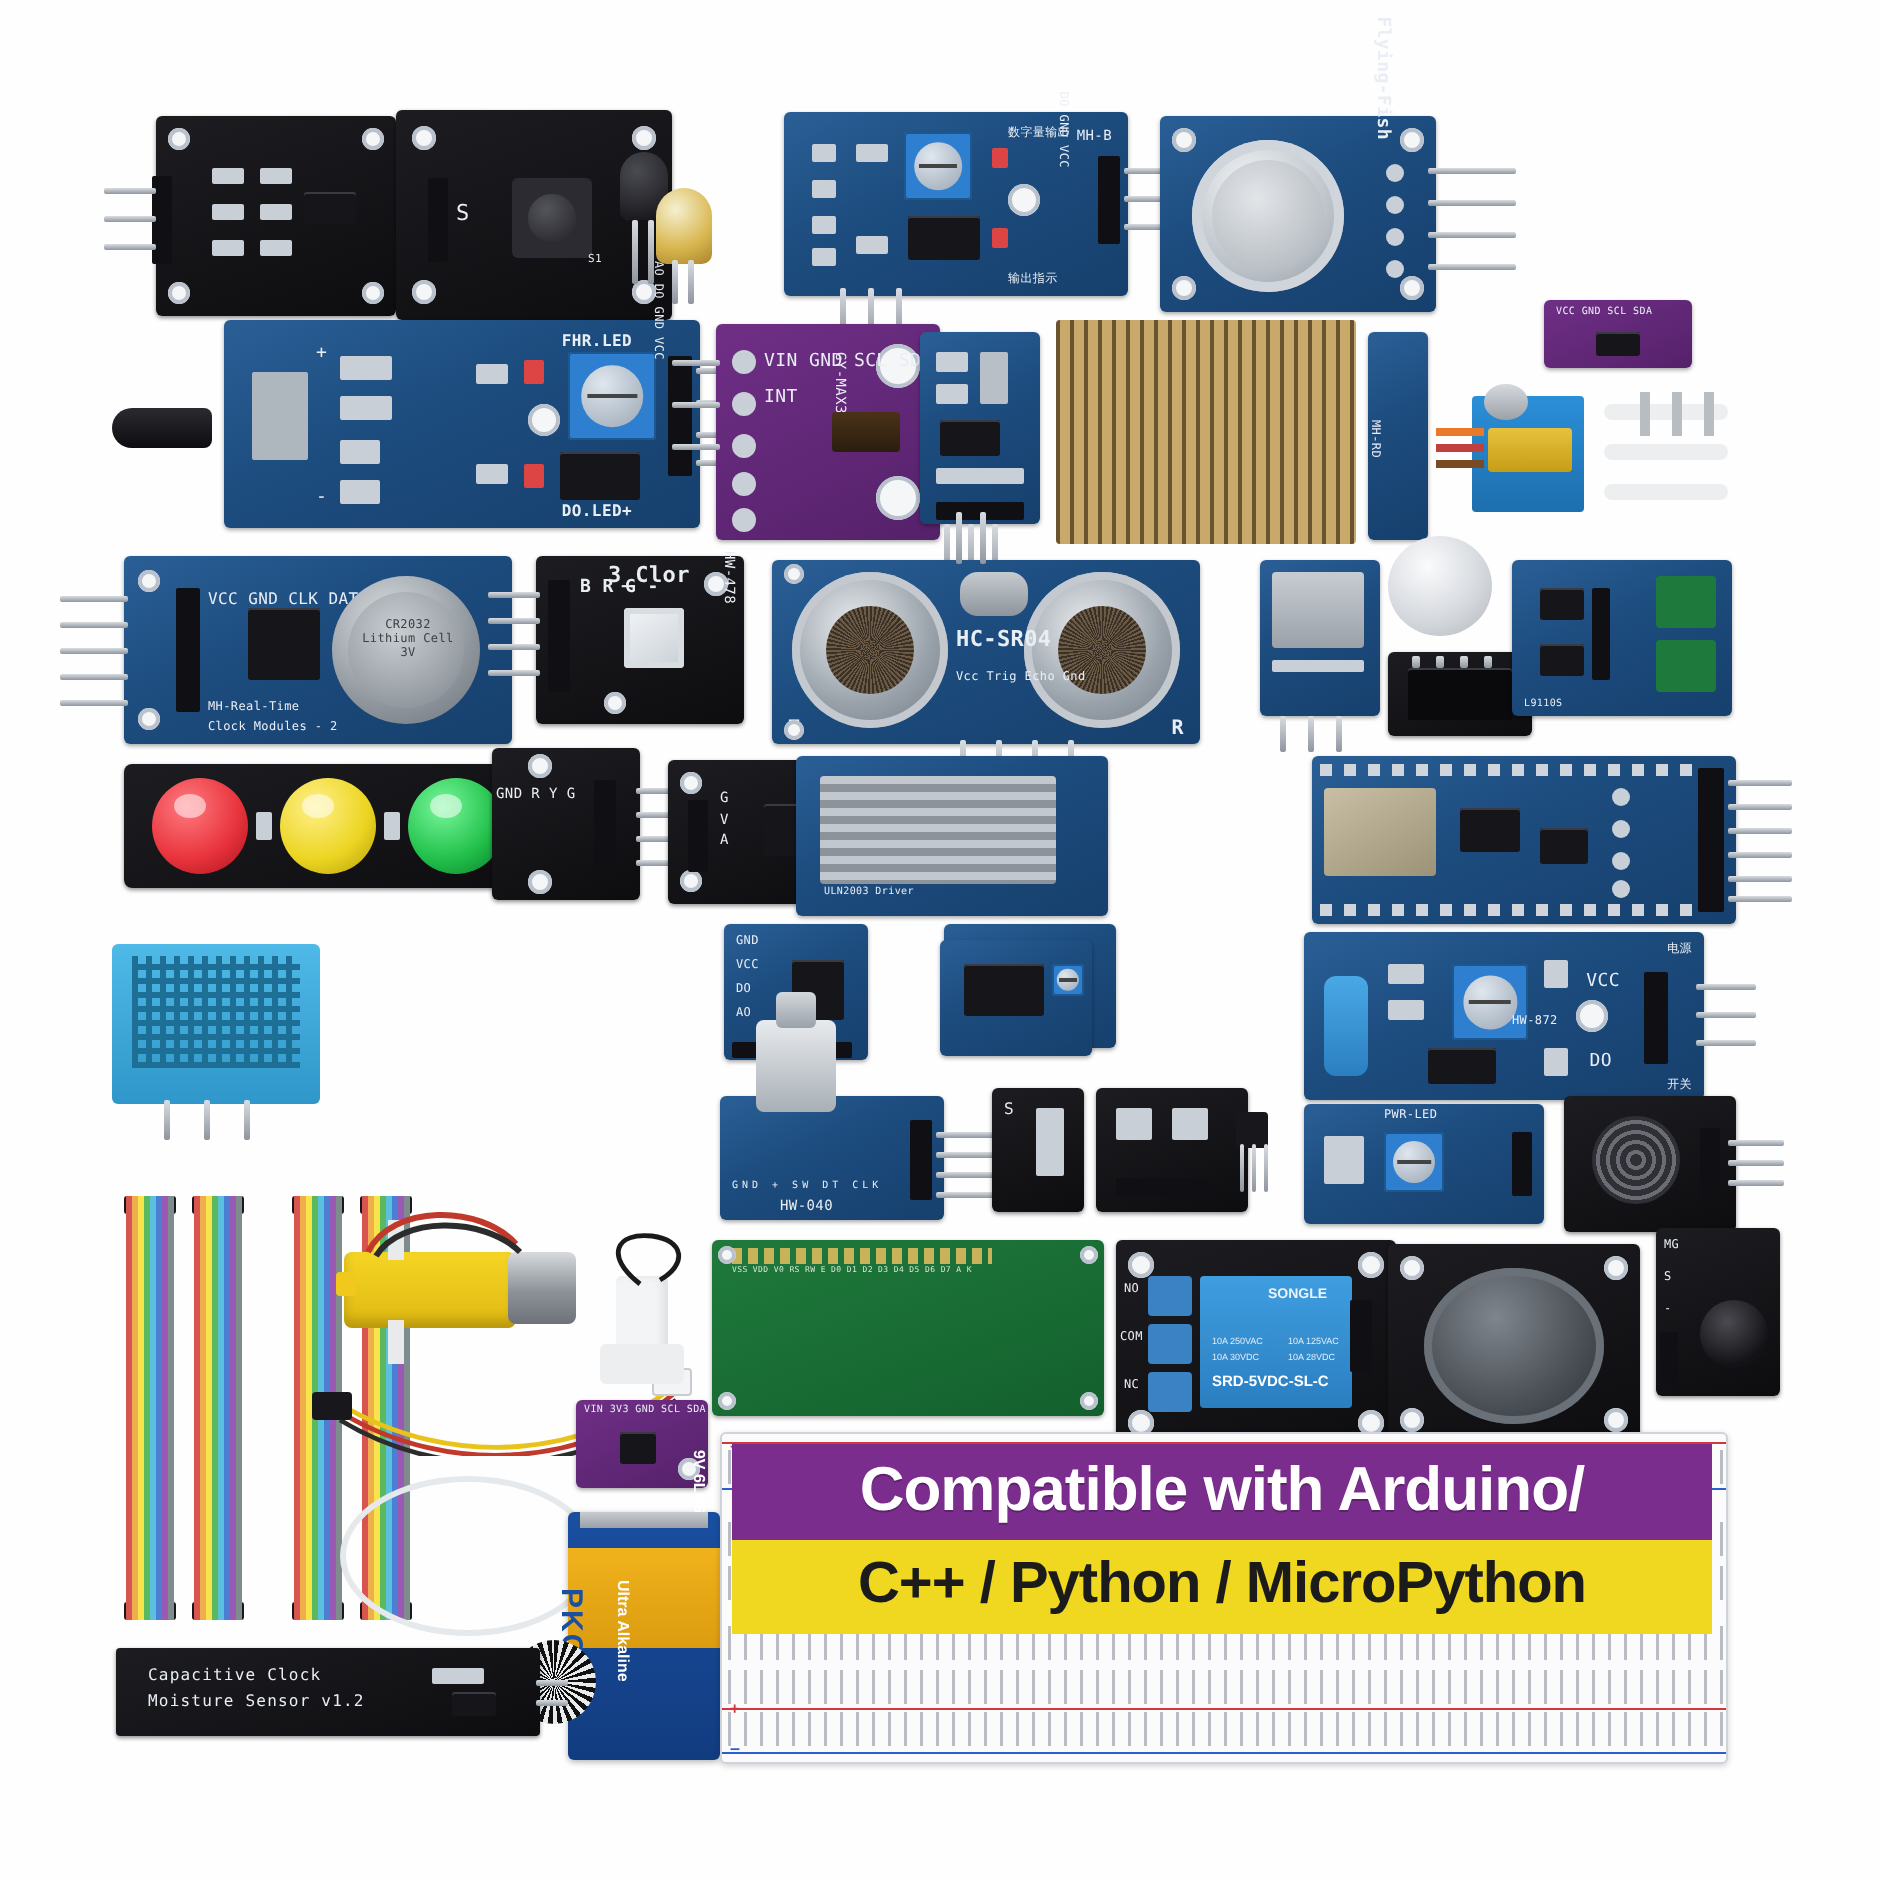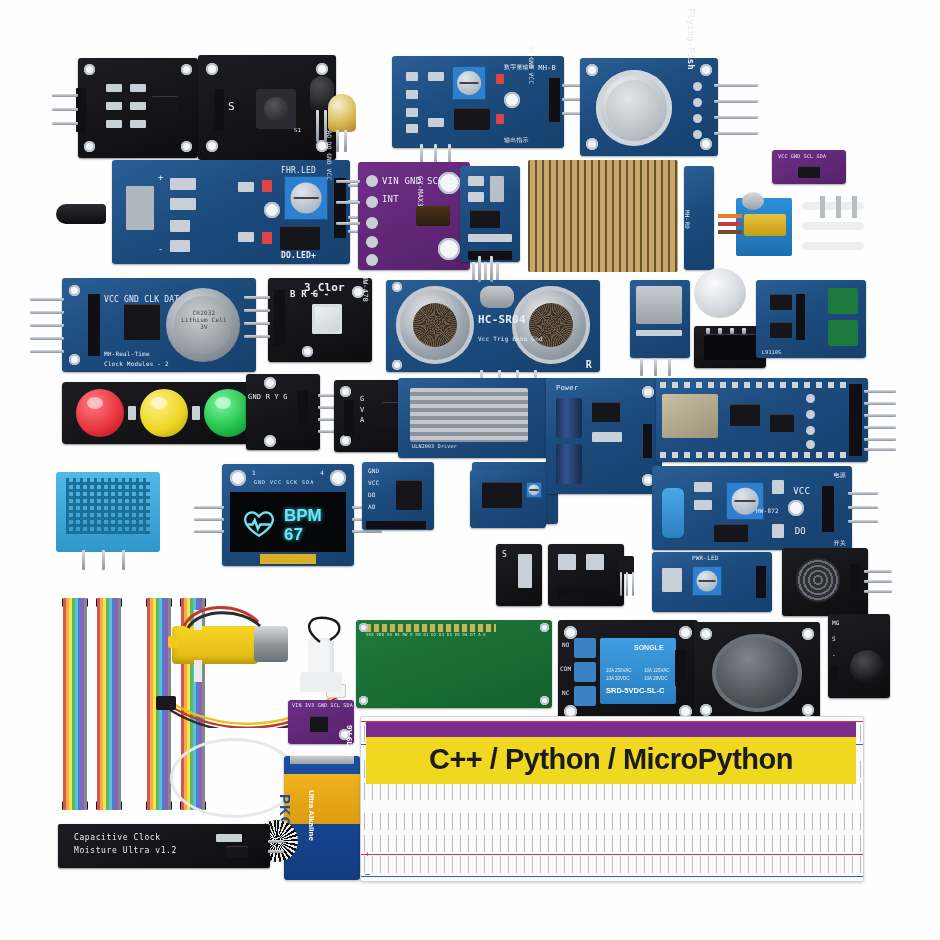--- a/index.html
+++ b/index.html
@@ -209,21 +209,21 @@
     <div class="pad" style="left:58px;top:18px;width:26px;height:12px;"></div>
     <div class="pad" style="left:58px;top:38px;width:26px;height:12px;"></div>
     <div class="pad" style="left:58px;top:60px;width:20px;height:12px;"></div>
     <div class="pad" style="left:58px;top:80px;width:20px;height:12px;"></div>
     <div class="pad" style="left:14px;top:26px;width:28px;height:44px;background:#aeb6be;"></div>
     <div class="pad" style="left:126px;top:22px;width:16px;height:10px;"></div>
     <div class="pad" style="left:126px;top:72px;width:16px;height:10px;"></div>
     <div class="pad" style="left:150px;top:20px;width:10px;height:12px;background:#d44;"></div>
     <div class="pad" style="left:150px;top:72px;width:10px;height:12px;background:#d44;"></div>
     <div class="hole" style="left:152px;top:42px;width:16px;height:16px;"></div>
-    <div class="silk sm" style="right:34px;top:6px;font-size:8px;font-weight:normal;">FHR.LED</div>
+    <div class="silk sm" style="right:34px;top:6px;font-size:8px;font-weight:bold;">FHR.LED</div>
     <div class="silk sm" style="right:34px;bottom:4px;font-size:8px;font-weight:bold;">DO.LED+</div>
     <div class="silk sm" style="right:18px;top:20px;font-size:6px;transform:rotate(90deg);transform-origin:right top;">AO DO GND VCC</div>
     <div class="hdr" style="right:4px;top:18px;width:12px;height:60px;"></div>
     <div class="pin" style="right:-20px;top:24px;width:22px;height:3px;"></div>
     <div class="pin" style="right:-20px;top:40px;width:22px;height:3px;"></div>
     <div class="pin" style="right:-20px;top:56px;width:22px;height:3px;"></div>
     <div class="pin" style="right:-20px;top:70px;width:22px;height:3px;"></div>
     <div class="silk" style="left:46px;top:12px;font-size:9px;">+</div>
     <div class="silk" style="left:46px;top:84px;font-size:9px;">-</div>
   </div>
@@ -407,30 +407,20 @@
     <div style="position:absolute;left:12px;top:10px;width:118px;height:54px;
          background:repeating-linear-gradient(180deg,#c3c8ce 0 4px,#8d939a 4px 8px);border-radius:2px;"></div>
     <div class="silk sm" style="left:14px;top:66px;font-size:5px;">ULN2003 Driver</div>
   </div>
 
   <div class="part pcb-blue" style="left:472px;top:462px;width:86px;height:62px;">
     <div class="chip" style="left:14px;top:14px;width:46px;height:30px;"></div>
     <div class="hdr" style="left:8px;bottom:2px;width:60px;height:9px;"></div>
   </div>
 
-  <div class="part pcb-blue" style="left:546px;top:378px;width:116px;height:116px;">
-    <div class="silk sm" style="left:10px;top:6px;font-size:7px;">Power</div>
-    <div class="cap-el" style="left:10px;top:20px;width:26px;height:40px;"></div>
-    <div class="cap-el" style="left:10px;top:66px;width:26px;height:40px;"></div>
-    <div class="chip" style="left:46px;top:24px;width:28px;height:20px;"></div>
-    <div class="pad" style="left:46px;top:54px;width:30px;height:10px;"></div>
-    <div class="hole" style="right:8px;top:8px;width:12px;height:12px;"></div>
-    <div class="hole" style="right:8px;bottom:8px;width:12px;height:12px;"></div>
-    <div class="hdr" style="right:10px;top:46px;width:9px;height:34px;"></div>
-  </div>
 
   <div class="part pcb-blue" style="left:656px;top:378px;width:212px;height:84px;">
     <div style="position:absolute;left:6px;top:16px;width:56px;height:44px;border-radius:2px;
          background:linear-gradient(150deg,#c8bfa4,#9b9278);"></div>
     <div class="chip" style="left:74px;top:26px;width:30px;height:22px;"></div>
     <div class="chip" style="left:114px;top:36px;width:24px;height:18px;"></div>
     <div class="pad" style="left:150px;top:16px;width:9px;height:9px;border-radius:50%;"></div>
     <div class="pad" style="left:150px;top:32px;width:9px;height:9px;border-radius:50%;"></div>
     <div class="pad" style="left:150px;top:48px;width:9px;height:9px;border-radius:50%;"></div>
     <div class="pad" style="left:150px;top:62px;width:9px;height:9px;border-radius:50%;"></div>
@@ -449,43 +439,20 @@
 
   <div class="part" style="left:56px;top:472px;width:112px;height:86px;">
     <div class="dht" style="left:0;top:0;width:104px;height:80px;">
         <div class="grid"></div>
       </div>
     <div class="pin" style="left:26px;top:78px;width:3px;height:20px;"></div>
     <div class="pin" style="left:46px;top:78px;width:3px;height:20px;"></div>
     <div class="pin" style="left:66px;top:78px;width:3px;height:20px;"></div>
   </div>
 
-  <div class="part pcb-blue" style="left:222px;top:464px;width:132px;height:102px;">
-    <div class="hole" style="left:8px;top:6px;width:16px;height:16px;"></div>
-    <div class="hole" style="right:8px;top:6px;width:16px;height:16px;"></div>
-    <div class="silk sm" style="left:30px;top:6px;font-size:6px;">1</div>
-    <div class="silk sm" style="right:30px;top:6px;font-size:6px;">4</div>
-    <div class="silk sm" style="left:32px;top:16px;font-size:5px;letter-spacing:1px;">GND VCC SCK SDA</div>
-    <div class="oled" style="left:8px;top:28px;width:116px;height:60px;">
-      <svg viewBox="0 0 24 24" width="34" height="34" style="position:absolute;left:12px;top:14px;">
-        <path d="M12 21s-7.5-4.7-9.3-9.2C1.2 8 3.6 4.5 7.1 4.5c2 0 3.4 1.1 4.9 2.9
-                 1.5-1.8 2.9-2.9 4.9-2.9 3.5 0 5.9 3.5 4.4 7.3C19.5 16.3 12 21 12 21z" fill="none" stroke="#6fe4f0" stroke-width="1.6"></path>
-        <path d="M4 13h3.4l1.6-3 2.2 6 1.7-3H20" fill="none" stroke="#6fe4f0" stroke-width="1.8"></path>
-      </svg>
-      <div class="oled-txt" style="left:54px;top:14px;font-size:17px;">BPM</div>
-      <div class="oled-txt" style="left:54px;top:33px;font-size:17px;">67</div>
-    </div>
-    <div style="position:absolute;left:38px;bottom:2px;width:56px;height:10px;background:#d8b028;"></div>
-    <div class="pin" style="left:-28px;top:42px;width:30px;height:3px;"></div>
-    <div class="pin" style="left:-28px;top:54px;width:30px;height:3px;"></div>
-    <div class="pin" style="left:-28px;top:66px;width:30px;height:3px;"></div>
-    <div class="pin" style="right:-28px;top:42px;width:30px;height:3px;"></div>
-    <div class="pin" style="right:-28px;top:54px;width:30px;height:3px;"></div>
-    <div class="pin" style="right:-28px;top:66px;width:30px;height:3px;"></div>
-  </div>
 
   <div class="part pcb-blue" style="left:362px;top:462px;width:72px;height:68px;">
     <div class="silk sm" style="left:6px;top:6px;font-size:6px;">GND</div>
     <div class="silk sm" style="left:6px;top:18px;font-size:6px;">VCC</div>
     <div class="silk sm" style="left:6px;top:30px;font-size:6px;">DO</div>
     <div class="silk sm" style="left:6px;top:42px;font-size:6px;">AO</div>
     <div class="chip" style="left:34px;top:18px;width:26px;height:30px;"></div>
     <div class="hdr" style="left:4px;bottom:1px;width:60px;height:8px;"></div>
   </div>
 
@@ -508,20 +475,33 @@
     <div class="silk" style="right:42px;top:20px;font-size:9px;">VCC</div>
     <div class="silk" style="right:46px;bottom:14px;font-size:9px;">DO</div>
     <div class="silk sm" style="right:6px;top:6px;font-size:6px;">电源</div>
     <div class="silk sm" style="right:6px;bottom:3px;font-size:6px;">开关</div>
     <div class="hdr" style="right:18px;top:20px;width:12px;height:46px;"></div>
     <div class="pin" style="right:-26px;top:26px;width:30px;height:3px;"></div>
     <div class="pin" style="right:-26px;top:40px;width:30px;height:3px;"></div>
     <div class="pin" style="right:-26px;top:54px;width:30px;height:3px;"></div>
   </div>
 
+  <div class="part pcb-blue" style="left:360px;top:548px;width:112px;height:62px;">
+    <div style="position:absolute;left:18px;top:-38px;width:40px;height:46px;border-radius:4px;
+         background:linear-gradient(180deg,#e8ebee,#a8afb6);"></div>
+    <div style="position:absolute;left:28px;top:-52px;width:20px;height:18px;border-radius:3px;
+         background:linear-gradient(180deg,#d4d8dd,#9aa1a8);"></div>
+    <div class="silk sm" style="left:30px;bottom:3px;font-size:7px;">HW-040</div>
+    <div class="silk sm" style="left:6px;bottom:13px;font-size:5px;letter-spacing:2px;">GND + SW DT CLK</div>
+    <div class="hdr" style="right:6px;top:12px;width:11px;height:40px;"></div>
+    <div class="pin" style="right:-26px;top:18px;width:30px;height:3px;"></div>
+    <div class="pin" style="right:-26px;top:28px;width:30px;height:3px;"></div>
+    <div class="pin" style="right:-26px;top:38px;width:30px;height:3px;"></div>
+    <div class="pin" style="right:-26px;top:48px;width:30px;height:3px;"></div>
+  </div>
 
   <div class="part pcb-dark" style="left:496px;top:544px;width:46px;height:62px;">
     <div class="silk" style="left:6px;top:6px;font-size:8px;">S</div>
     <div class="pad" style="left:22px;top:10px;width:14px;height:34px;"></div>
   </div>
   <div class="part pcb-dark" style="left:548px;top:544px;width:76px;height:62px;">
     <div class="pad" style="left:10px;top:10px;width:18px;height:16px;"></div>
     <div class="pad" style="left:38px;top:10px;width:18px;height:16px;"></div>
     <div class="hdr" style="left:10px;bottom:8px;width:46px;height:9px;"></div>
   </div>
@@ -650,21 +630,21 @@
          background:linear-gradient(180deg,#c8ccd1,#9aa0a7);"></div>
   </div>
 
   <div class="part" style="left:256px;top:820px;width:42px;height:42px;">
     <div style="position:absolute;inset:0;border-radius:50%;
          background:repeating-conic-gradient(#111 0 7deg,#e8eaec 7deg 14deg);"></div>
   </div>
 
   <div class="part pcb-dark" style="left:58px;top:824px;width:212px;height:44px;border-radius:2px;">
     <div class="silk" style="left:16px;top:9px;font-size:8px;letter-spacing:.6px;">Capacitive  Clock</div>
-    <div class="silk" style="left:16px;top:22px;font-size:8px;letter-spacing:.6px;">Moisture Ultra v1.2</div>
+    <div class="silk" style="left:16px;top:22px;font-size:8px;letter-spacing:.6px;">Moisture Sensor v1.2</div>
     <div class="pad" style="right:28px;top:10px;width:26px;height:8px;"></div>
     <div class="chip" style="right:22px;top:22px;width:22px;height:12px;"></div>
     <div class="pin" style="right:-14px;top:16px;width:16px;height:3px;"></div>
     <div class="pin" style="right:-14px;top:26px;width:16px;height:3px;"></div>
   </div>
 
   <div class="part pcb-green" style="left:356px;top:620px;width:196px;height:88px;">
     <div style="position:absolute;left:10px;top:4px;width:130px;height:8px;
          background:repeating-linear-gradient(90deg,#c8b25a 0 5px,transparent 5px 8px);"></div>
     <div class="silk sm" style="left:10px;top:13px;font-size:4px;color:#d8e6da;">VSS VDD V0 RS RW E D0 D1 D2 D3 D4 D5 D6 D7 A K</div>
@@ -728,17 +708,18 @@
     <div class="bb-rail" style="top:118px;"></div>
     <div class="bb-line" style="bottom:26px;background:#d2373c;"></div>
     <div class="bb-line" style="bottom:4px;background:#2a5fd0;"></div>
     <div class="bb-rail" style="bottom:8px;"></div>
     <div class="bb-plus" style="left:4px;bottom:22px;">+</div>
     <div class="bb-minus" style="left:4px;bottom:2px;">–</div>
   </div>
 
   <div id="banner">
     <div class="band purple">
+      <div>Compatible with Arduino/</div>
     </div>
     <div class="band yellow">C++ / Python / MicroPython</div>
   </div>
 
 </div>
 
 </body></html>

